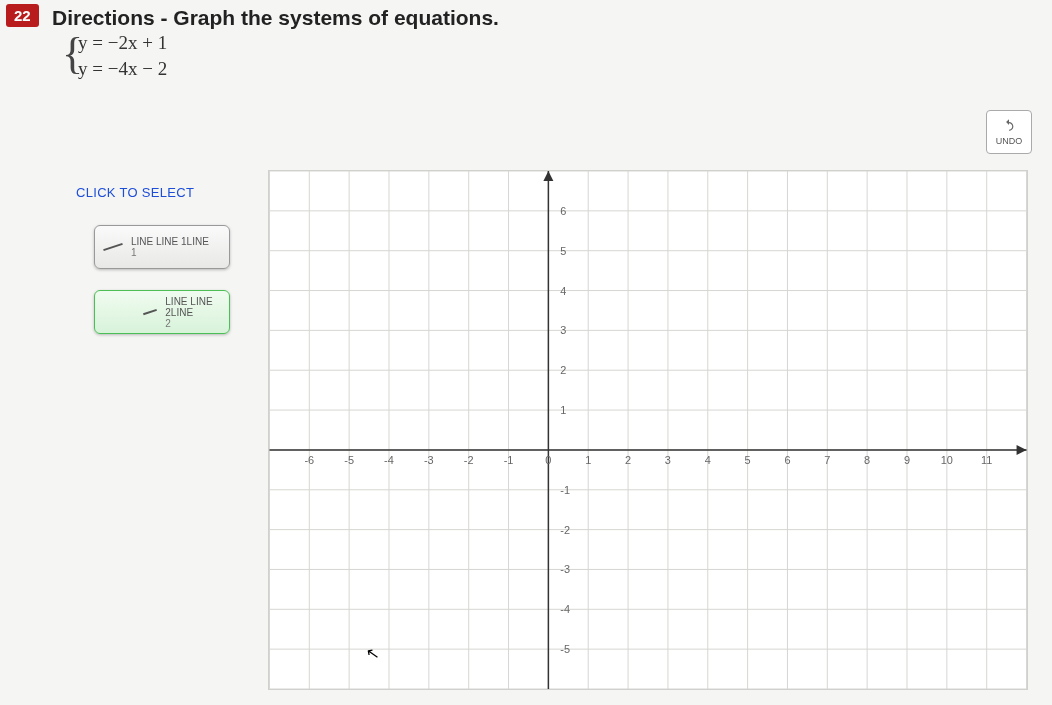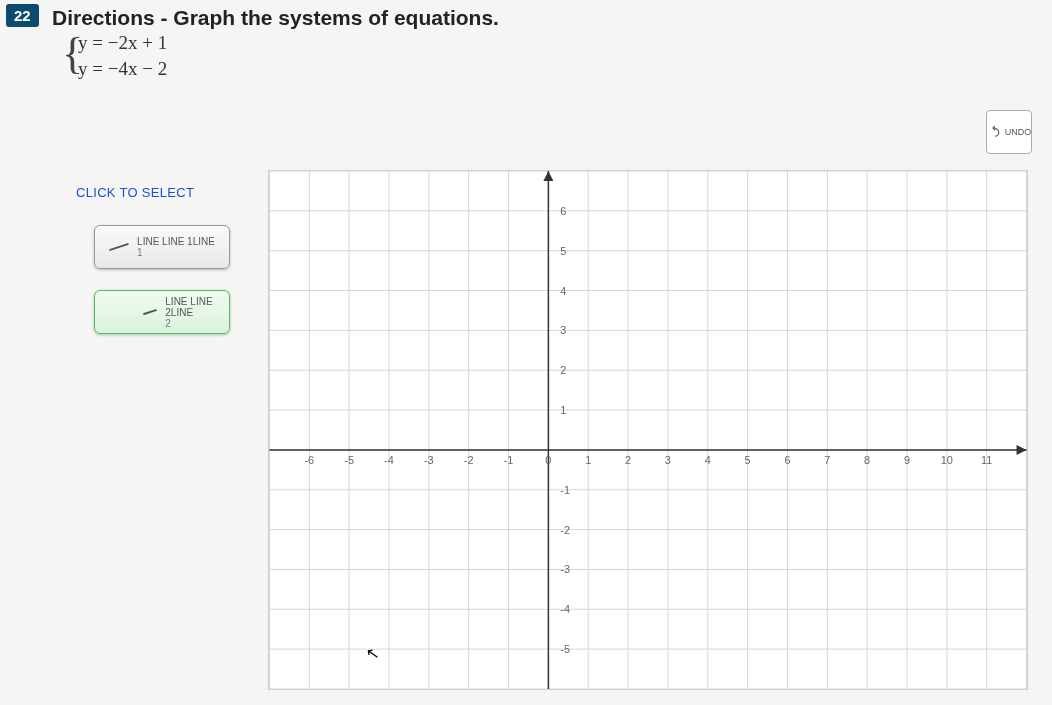--- a/index.html
+++ b/index.html
@@ -7,21 +7,21 @@
     font-family: Arial, Helvetica, sans-serif;
     background: #f5f5f4;
     width: 1052px;
     height: 705px;
     position: relative;
     overflow: hidden;
   }
   .qnum {
     position: absolute;
     top: 4px; left: 6px;
-    background: #0c4a6e;
+    background: #b91c1c;
     color: #fff;
     font-weight: bold;
     font-size: 15px;
     padding: 3px 8px;
     border-radius: 3px;
   }
   .directions {
     position: absolute;
     top: 6px; left: 52px;
     font-size: 21px;
@@ -46,21 +46,21 @@
   .undo {
     position: absolute;
     top: 110px; right: 20px;
     width: 46px; height: 44px;
     border: 1px solid #aaa;
     background: #fff;
     border-radius: 4px;
     font-size: 9px;
     color: #555;
     display: flex;
-    flex-direction: row;
+    flex-direction: column;
     align-items: center;
     justify-content: center;
     gap: 2px;
     cursor: pointer;
     margin-left: 40px;
   }
   .undo svg { width: 16px; height: 14px; }
   .select-label {
     position: absolute;
     top: 185px; left: 76px;
@@ -74,21 +74,20 @@
     width: 136px; height: 44px;
     border-radius: 6px;
     display: flex;
     align-items: center;
     padding: 0 8px;
     gap: 8px;
     font-size: 10px;
     color: #555;
     cursor: pointer;
     box-shadow: 0 1px 3px rgba(0,0,0,.25);
-    justify-content: center;
   }
   .line-btn.one {
     top: 225px;
     background: linear-gradient(#fafafa,#e8e8e6);
     border: 1px solid #999;
   }
   .line-btn.two {
     top: 290px;
     background: linear-gradient(#f0fbf0,#d8f3da);
     border: 1px solid #4bbf55;

